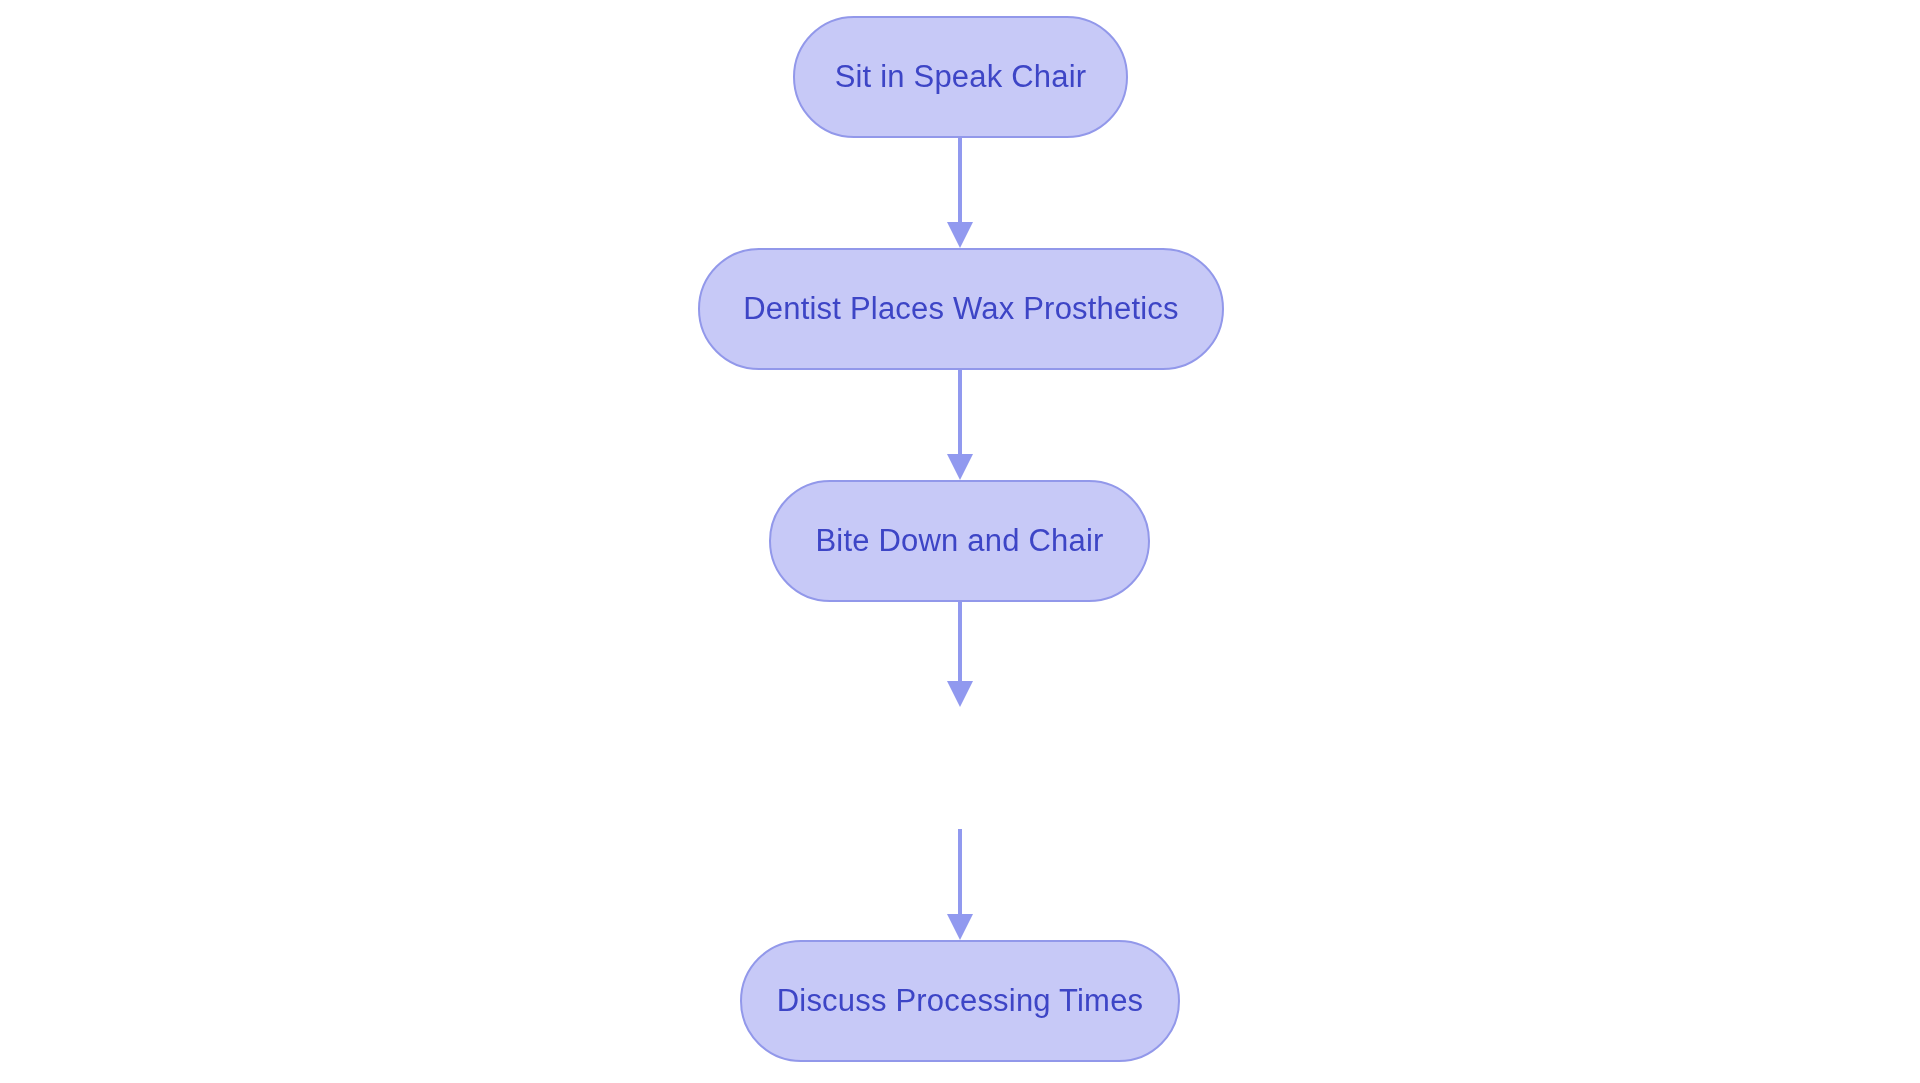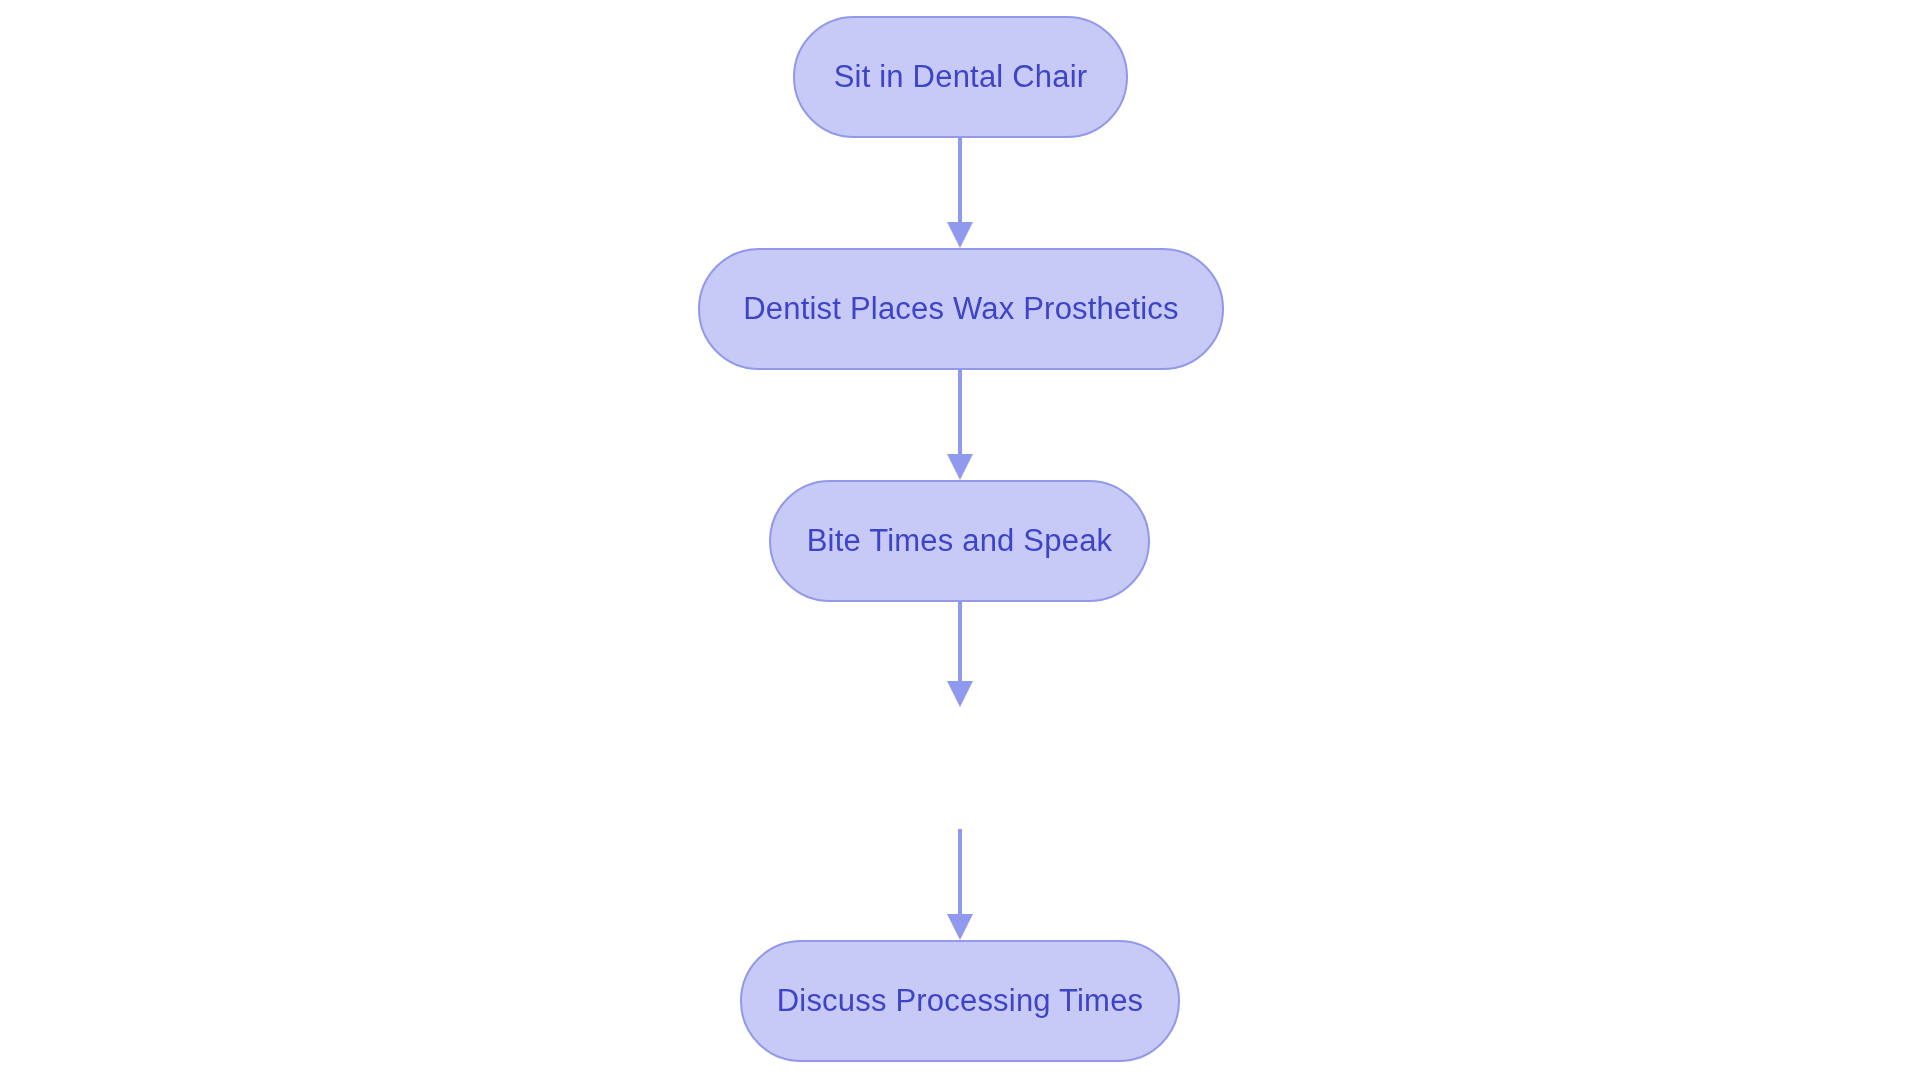--- a/index.html
+++ b/index.html
@@ -67,39 +67,39 @@
     border-right: 13px solid transparent;
     border-top: 26px solid var(--arrow);
   }
 </style>
 </head>
 <body>
 
 <div class="canvas">
 
   <div class="flow-node n1">
-    <span class="label">Sit in Dental Chair</span>
+    <span class="label">Sit in Speak Chair</span>
   </div>
 
   <div class="flow-arrow a1">
     <div class="arrow-line"></div>
     <div class="arrow-head"></div>
   </div>
 
   <div class="flow-node n2">
     <span class="label">Dentist Places Wax Prosthetics</span>
   </div>
 
   <div class="flow-arrow a2">
     <div class="arrow-line"></div>
     <div class="arrow-head"></div>
   </div>
 
   <div class="flow-node n3">
-    <span class="label">Bite Times and Speak</span>
+    <span class="label">Bite Down and Chair</span>
   </div>
 
   <div class="flow-arrow a3">
     <div class="arrow-line"></div>
     <div class="arrow-head"></div>
   </div>
 
 
   <div class="flow-arrow a4">
     <div class="arrow-line"></div>

